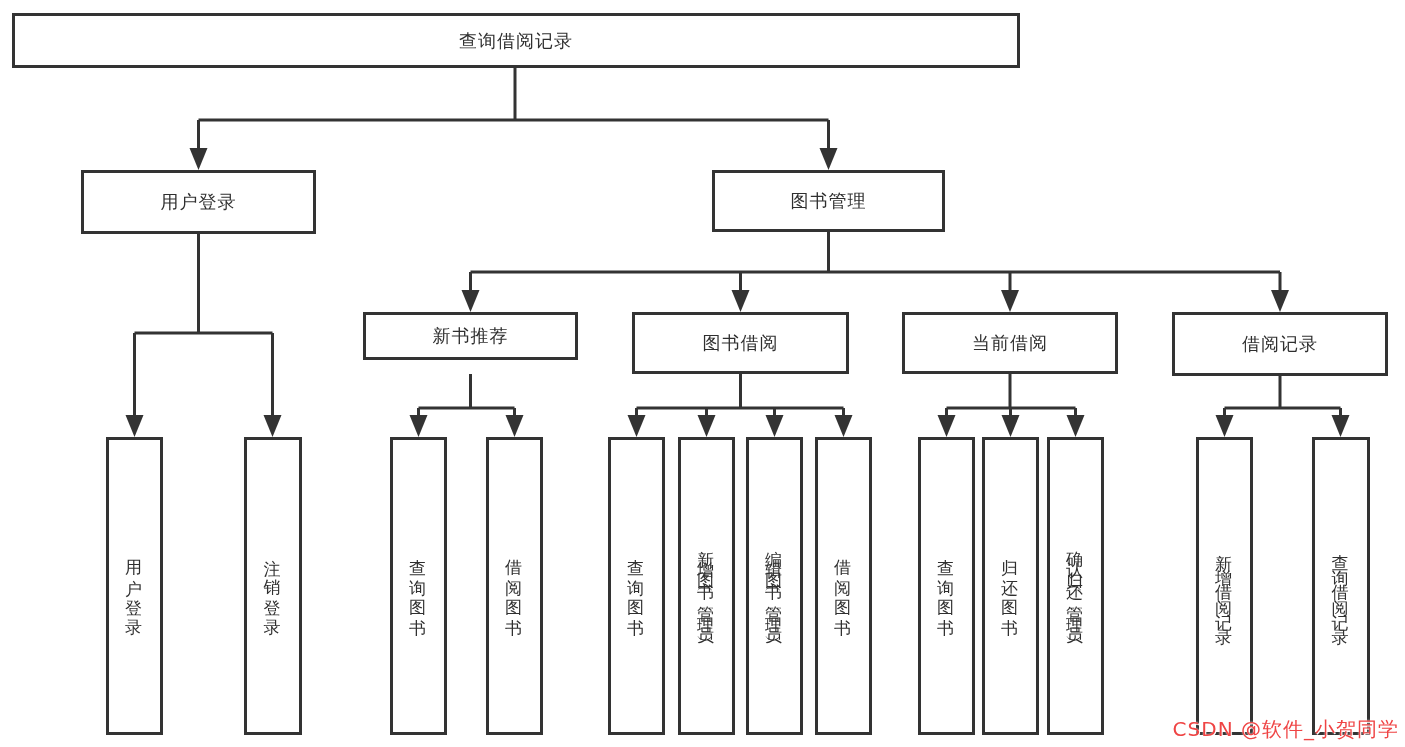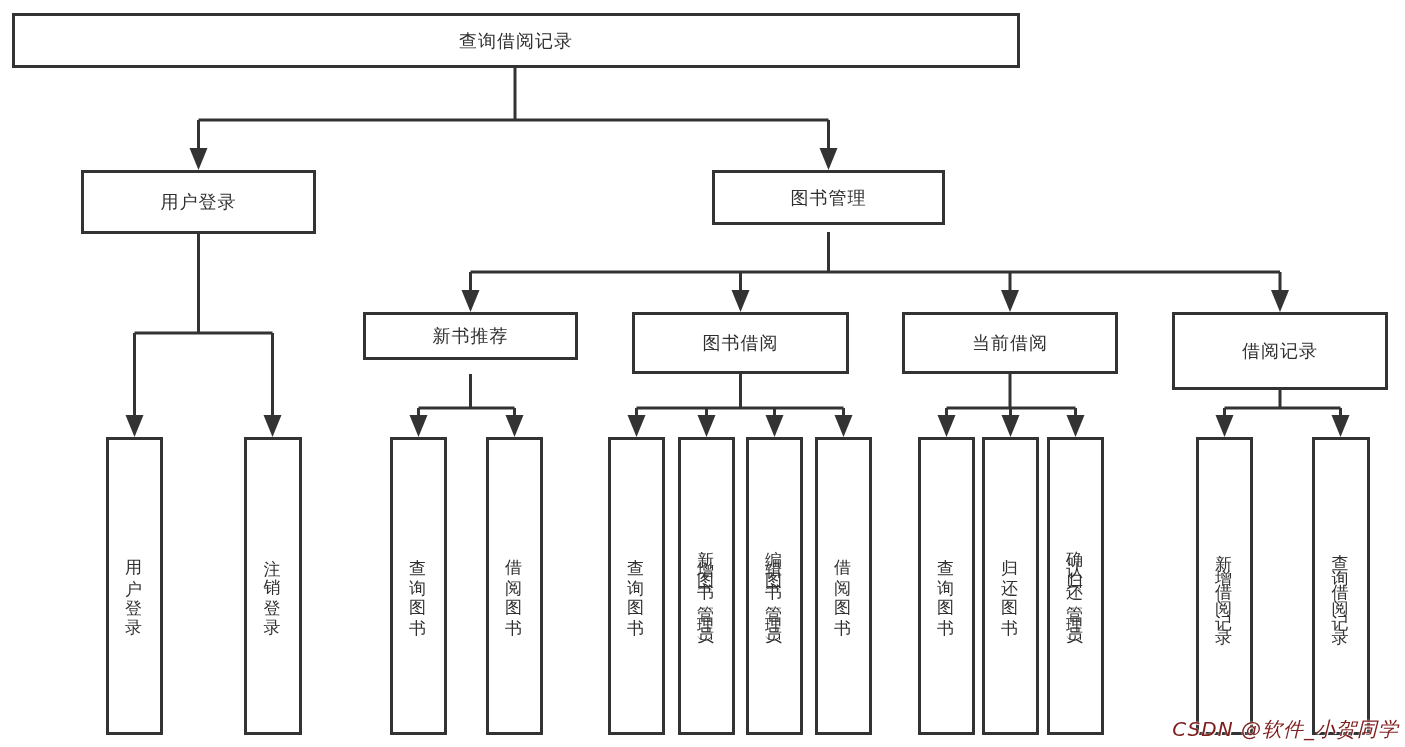--- a/index.html
+++ b/index.html
@@ -37,25 +37,24 @@
   }
   .ls4 { letter-spacing: 20px; }
   .ls6 { letter-spacing: 15px; }
   .ls9 { letter-spacing: 11px; }
   .watermark {
     position: absolute;
     right: 6px;
     bottom: 4px;
     z-index: 5;
     font-size: 20px;
-    color: #7f1d1d;
+    color: #ef4444;
     text-shadow: 0 0 2px #ffffff, 1px 1px 0 #ffffff;
     letter-spacing: 1px;
     white-space: nowrap;
-    font-style: italic;
   }
 </style>
 </head>
 <body>
 
 <div class="canvas">
 
   <svg class="connectors" width="1405" height="747" viewBox="0 0 1405 747" aria-hidden="true">
     <g stroke="#333333" stroke-width="3" fill="none">
 
@@ -122,34 +121,34 @@
     </g>
   </svg>
 
   <div class="box" style="left:12px; top:13px; width:1008px; height:55px;">
     <span>查询借阅记录</span>
   </div>
 
   <div class="box" style="left:81px; top:170px; width:235px; height:64px;">
     <span>用户登录</span>
   </div>
-  <div class="box" style="left:712px; top:170px; width:233px; height:55px;">
+  <div class="box" style="left:712px; top:170px; width:233px; height:62px;">
     <span>图书管理</span>
   </div>
 
   <div class="box" style="left:363px; top:312px; width:215px; height:48px;">
     <span>新书推荐</span>
   </div>
   <div class="box" style="left:902px; top:312px; width:216px; height:62px;">
     <span>当前借阅</span>
   </div>
   <div class="box" style="left:632px; top:312px; width:217px; height:62px;">
     <span>图书借阅</span>
   </div>
-  <div class="box" style="left:1172px; top:312px; width:216px; height:78px;">
+  <div class="box" style="left:1172px; top:312px; width:216px; height:64px;">
     <span>借阅记录</span>
   </div>
 
   <div class="box leaf" style="left:106px; top:437px; width:57px; height:298px;">
     <span class="ls4">用户登录</span>
   </div>
   <div class="box leaf" style="left:244px; top:437px; width:58px; height:298px;">
     <span class="ls4">注销登录</span>
   </div>
 

